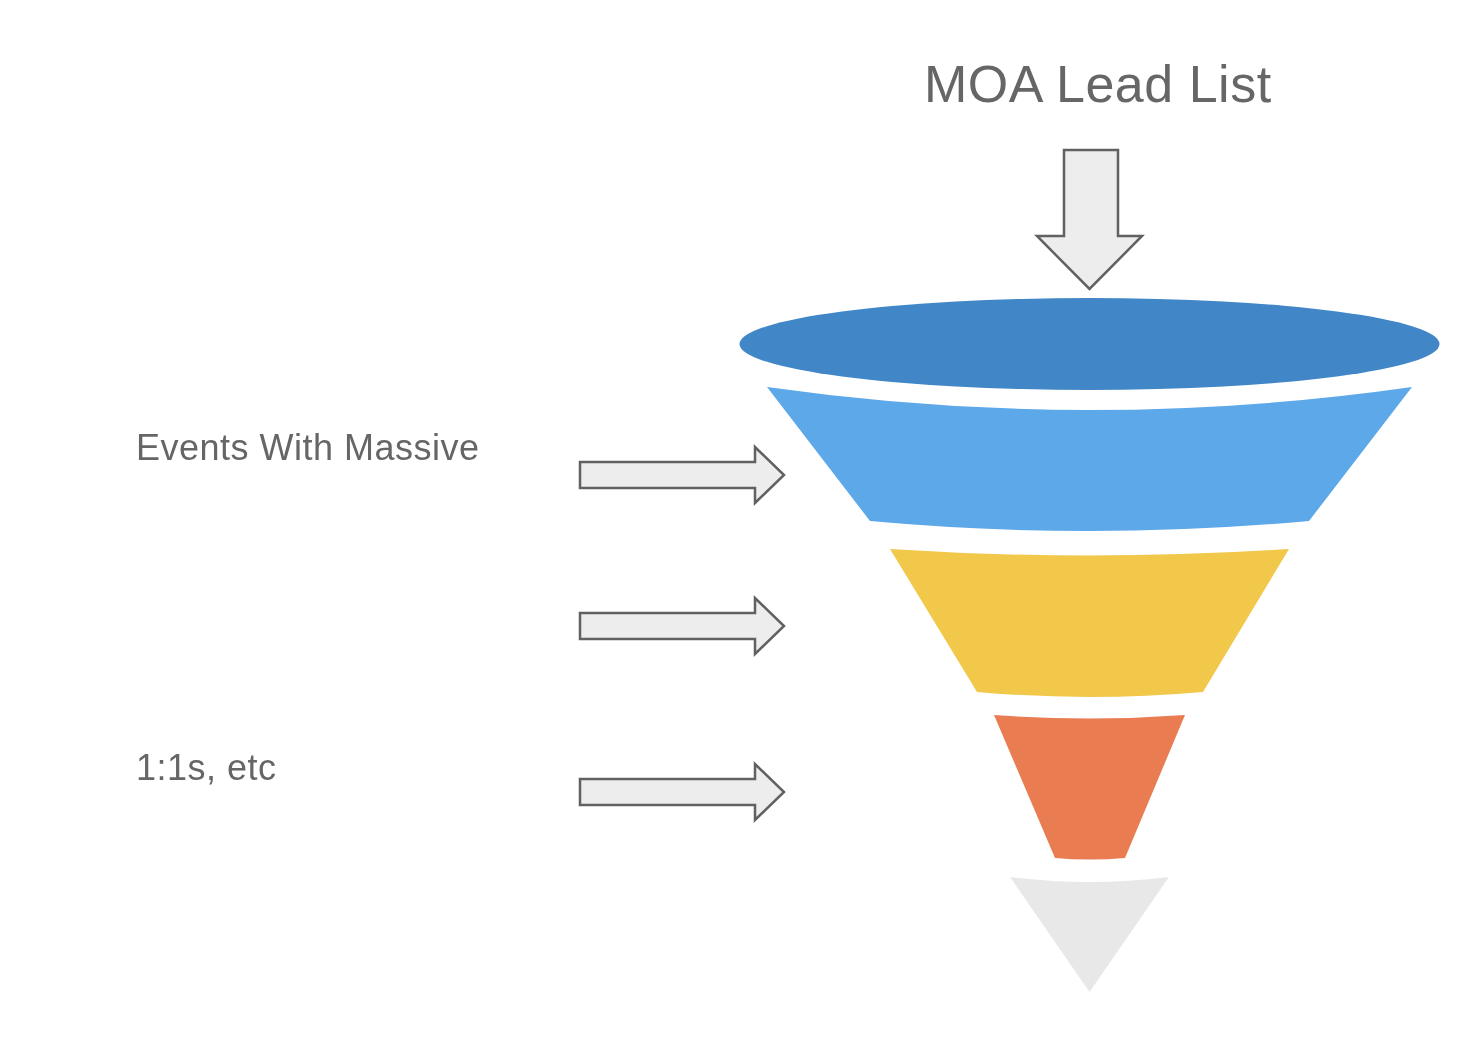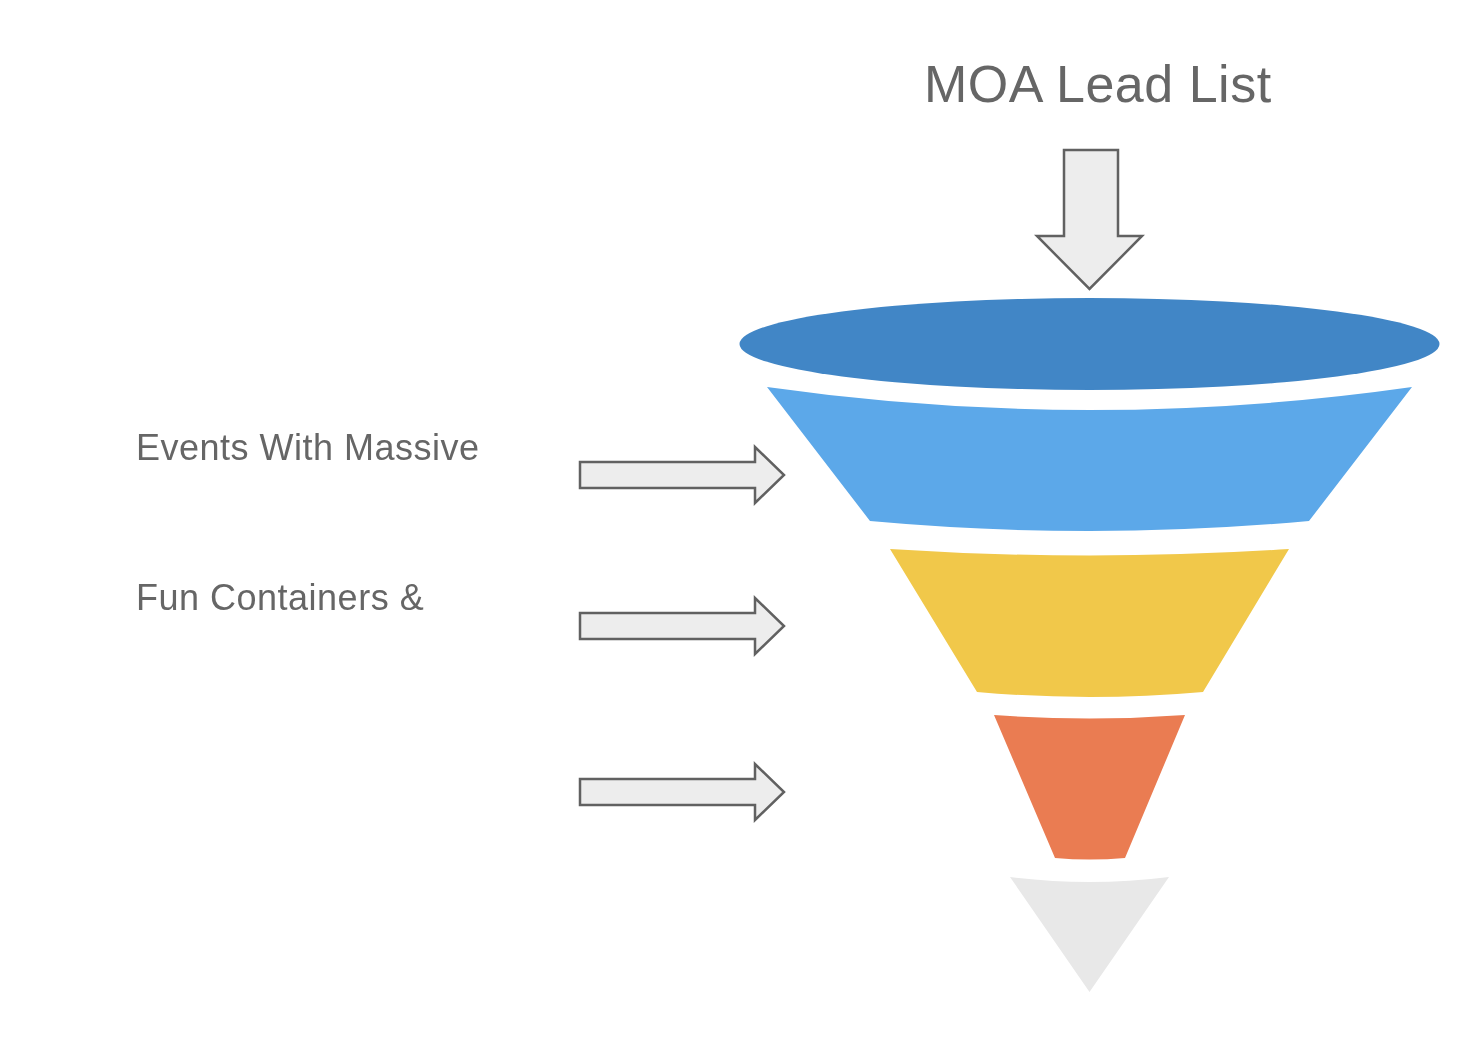--- a/index.html
+++ b/index.html
@@ -49,24 +49,24 @@
 
 <div class="page">
 
   <div class="diagram-title">MOA Lead List</div>
 
   <div class="side-label l1">
     <div>Events With Massive</div>
   </div>
 
   <div class="side-label l2">
-    <div>Fun Containers &amp;</div>
   </div>
 
   <div class="side-label l3">
+    <div>1:1s, etc</div>
   </div>
 
   <svg class="funnel-svg" width="1474" height="1050" viewBox="0 0 1474 1050">
 
     <path stroke-width="2.5" stroke-linejoin="miter" d="M 1032 150 L 1086 150 L 1086 236 L 1110 236 L 1057.5 289 L 1005 236 L 1032 236 Z" fill="#EDEDED" stroke="#616161"></path>
 
     <ellipse cx="1057.5" cy="344" rx="350" ry="46" fill="#4186C6"></ellipse>
 
     <path d="M 735 387 Q 1057.5 433 1380 387 L 1277 521 Q 1057.5 541 838 521 Z" fill="#5CA8E9"></path>
 

